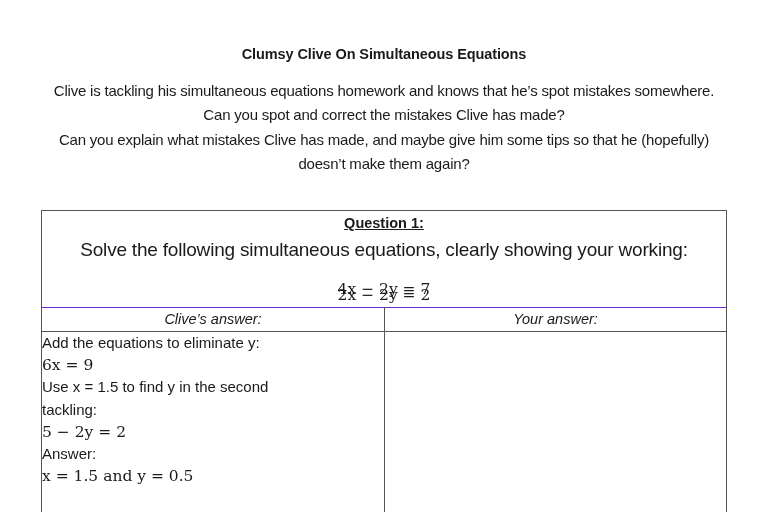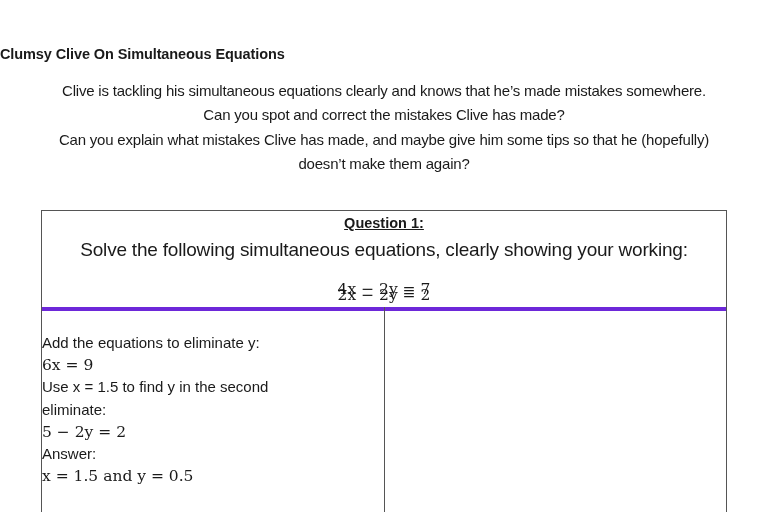--- a/index.html
+++ b/index.html
@@ -13,20 +13,21 @@
     overflow: hidden;
     position: relative;
     font-family: "Liberation Sans", sans-serif;
     color: #1a1a1a;
   }
   .title {
     position: absolute;
     top: 46px;
     left: 0;
     width: 768px;
+    text-align: center;
     font-weight: bold;
     font-size: 14.5px;
     letter-spacing: -0.1px;
   }
   .intro {
     position: absolute;
     top: 79px;
     left: 34px;
     width: 700px;
     text-align: center;
@@ -43,21 +44,21 @@
     height: 310px;
     border: 1px solid #555;
     box-sizing: border-box;
   }
   .q-section {
     position: absolute;
     left: 0;
     top: 0;
     width: 684px;
     height: 96px;
-    border-bottom: 4px solid #6d28d9;
+    border-bottom: 1px solid #6d28d9;
     text-align: center;
   }
   .q-heading {
     position: absolute;
     top: 4px;
     left: 0;
     width: 100%;
     font-weight: bold;
     text-decoration: underline;
     font-size: 14.5px;
@@ -120,40 +121,44 @@
     width: 341px;
     height: 190px;
   }
 </style>
 </head>
 <body>
 
 <div class="title">Clumsy Clive On Simultaneous Equations</div>
 
 <div class="intro">
-  <p>Clive is tackling his simultaneous equations clearly and knows that he’s made mistakes somewhere.</p>
+  <p>Clive is tackling his simultaneous equations homework and knows that he’s spot mistakes somewhere.</p>
   <p>Can you spot and correct the mistakes Clive has made?</p>
   <p>Can you explain what mistakes Clive has made, and maybe give him some tips so that he (hopefully) doesn’t make them again?</p>
 </div>
 
 <div class="sheet-table">
   <div class="q-section">
     <div class="q-heading">Question 1:</div>
     <div class="q-instruction">Solve the following simultaneous equations, clearly showing your working:</div>
     <div class="q-eq1 math">4x − 2y = 7</div>
     <div class="q-eq2 math">2x − 2y = 2</div>
   </div>
 
+  <div class="col-head-row">
+    <div class="col-head left">Clive’s answer:</div>
+    <div class="col-head right">Your answer:</div>
+  </div>
 
   <div class="col-divider"></div>
 
   <div class="clive-answer">
     <div>Add the equations to eliminate y:</div>
     <div class="math">6x = 9</div>
     <div>Use x = 1.5 to find y in the second</div>
-    <div>eliminate:</div>
+    <div>tackling:</div>
     <div class="math">5 − 2y = 2</div>
     <div>Answer:</div>
     <div class="math">x = 1.5 and y = 0.5</div>
   </div>
 
   <div class="your-answer"></div>
 </div>
 
 </body></html>

